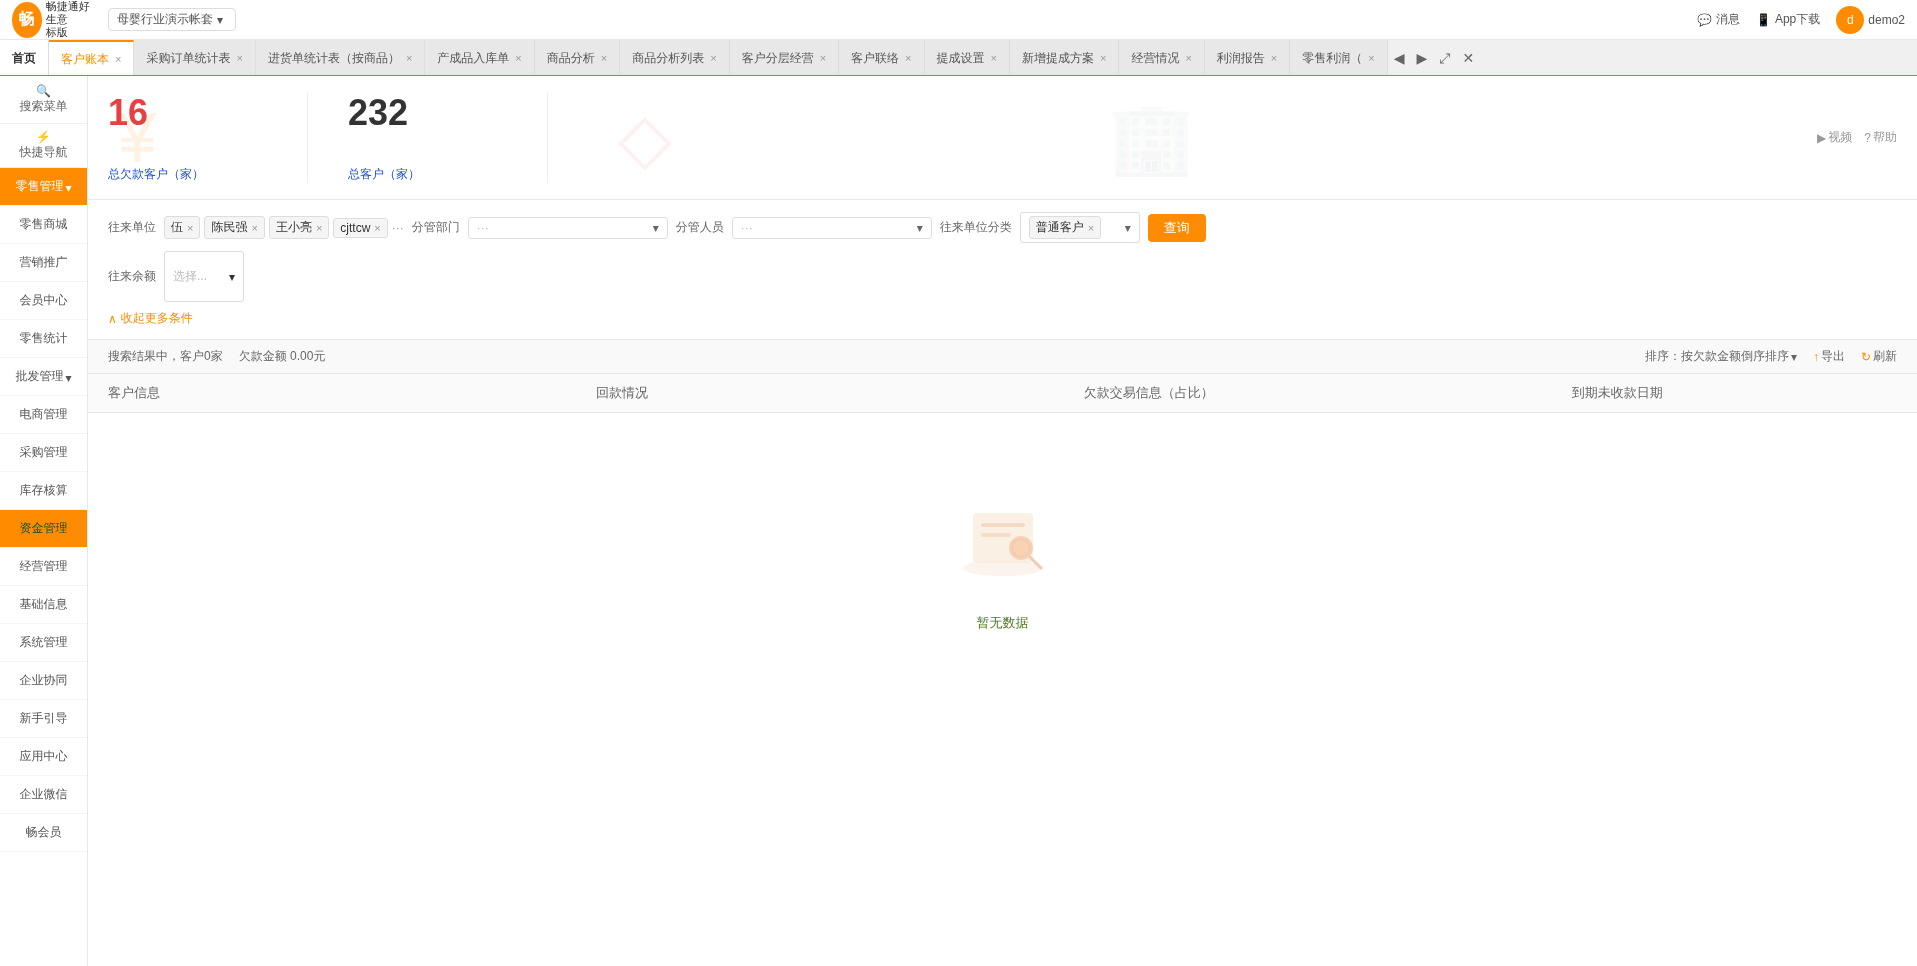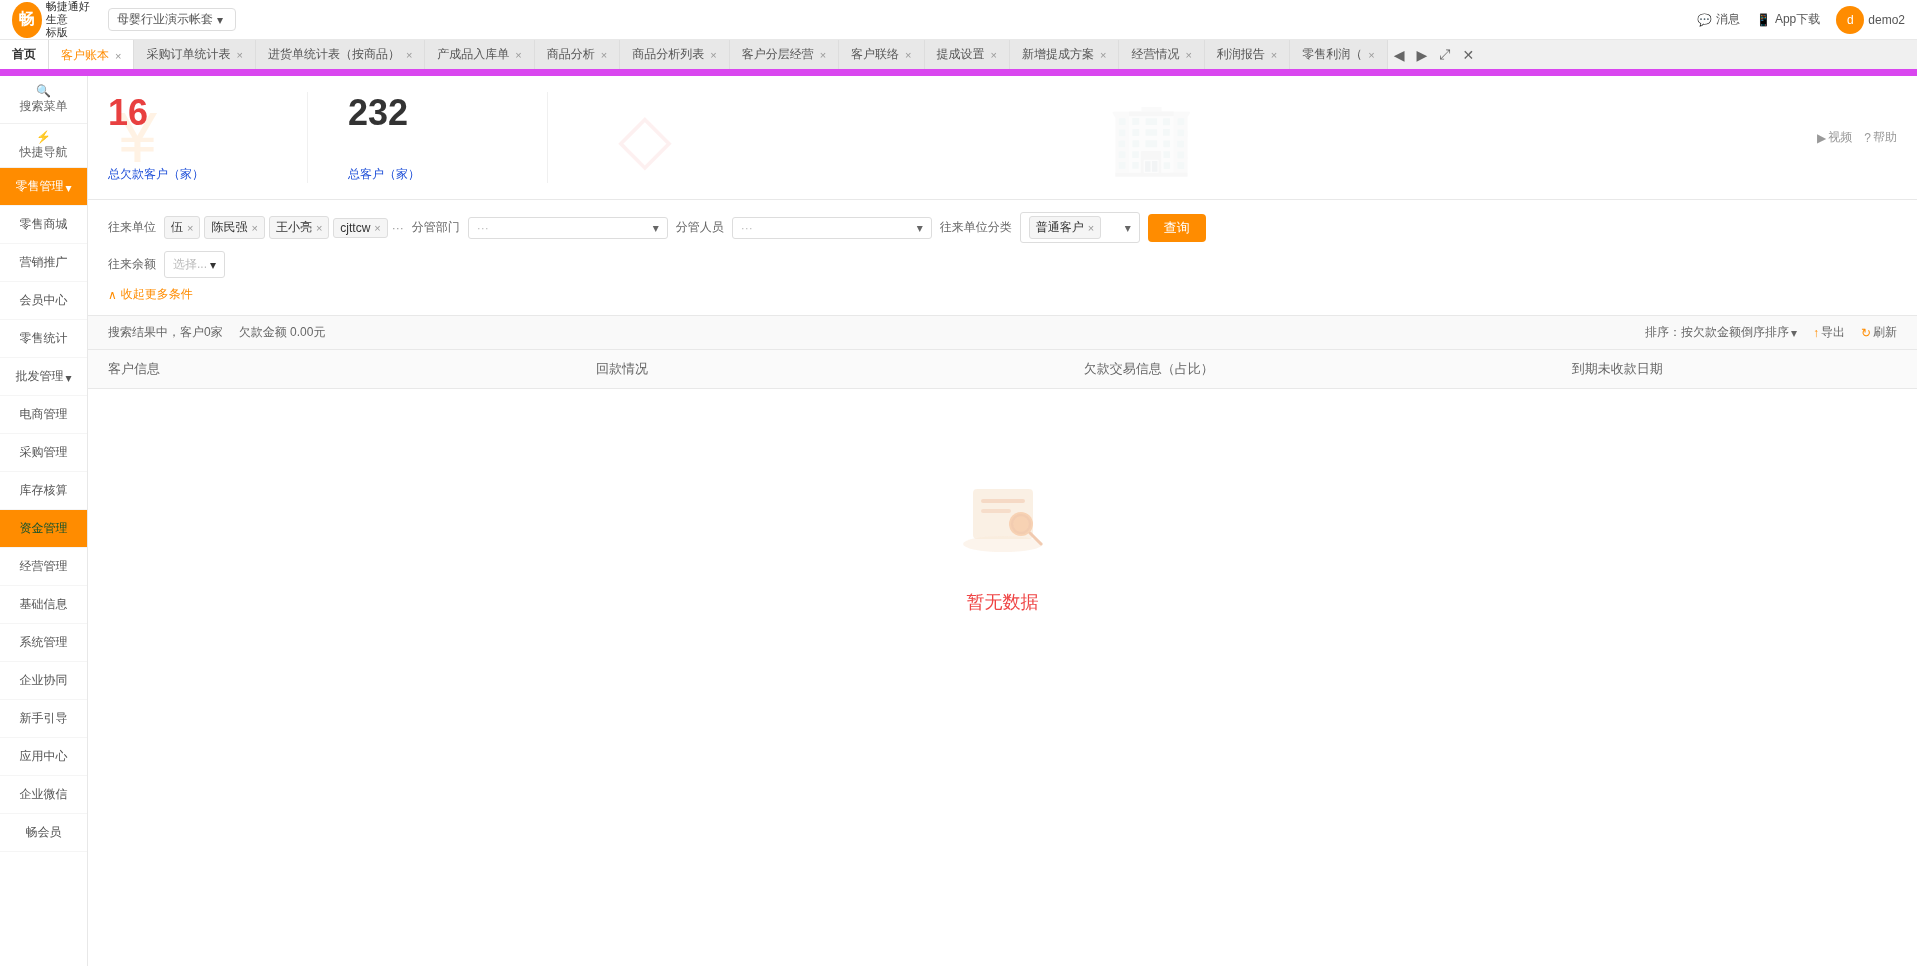--- a/index.html
+++ b/index.html
@@ -10,21 +10,21 @@
     .logo-area { display: flex; align-items: center; width: 88px; }
     .logo-icon { width: 36px; height: 36px; background: #ff8c00; border-radius: 50%; display: flex; align-items: center; justify-content: center; color: white; font-size: 16px; font-weight: bold; }
     .logo-text { font-size: 11px; color: #333; margin-left: 4px; line-height: 1.2; }
     .top-selector { display: flex; align-items: center; border: 1px solid #ddd; border-radius: 4px; padding: 2px 8px; margin-left: 8px; cursor: pointer; font-size: 12px; color: #555; }
     .top-selector span { margin-right: 4px; }
     .top-right { margin-left: auto; display: flex; align-items: center; gap: 16px; }
     .top-right-item { display: flex; align-items: center; gap: 4px; font-size: 12px; color: #555; cursor: pointer; }
     .avatar { width: 28px; height: 28px; border-radius: 50%; background: #ff8c00; display: flex; align-items: center; justify-content: center; color: white; font-size: 12px; }
 
     
-    .tab-bar { display: flex; align-items: center; background: #f0f0f0; height: 36px; flex-shrink: 0; border-bottom: 7px solid #d946ef; overflow: hidden; }
+    .tab-bar { display: flex; align-items: flex-start; background: #f0f0f0; height: 36px; flex-shrink: 0; border-bottom: 1px solid #d946ef; overflow: hidden; }
     .tab { display: flex; align-items: center; padding: 0 12px; height: 36px; font-size: 12px; cursor: pointer; white-space: nowrap; border-right: 1px solid #ddd; color: #555; background: #e8e8e8; }
     .tab.home { background: #fff; color: #333; font-weight: bold; }
     .tab.active { background: #fff; color: #ff8c00; border-top: 2px solid #ff8c00; }
     .tab .close-btn { margin-left: 6px; color: #999; font-size: 11px; }
     .tab-nav-btn { padding: 0 6px; height: 36px; display: flex; align-items: center; cursor: pointer; color: #666; font-size: 14px; }
 
     
     .main-layout { display: flex; flex: 1; overflow: hidden; }
 
     
@@ -52,40 +52,40 @@
     
     .filter-bar { background: #fff; padding: 12px 20px; border-bottom: 1px solid #e8e8e8; }
     .filter-row { display: flex; align-items: center; gap: 8px; margin-bottom: 8px; flex-wrap: wrap; }
     .filter-label { font-size: 12px; color: #666; white-space: nowrap; }
     .filter-tags { display: flex; align-items: center; gap: 4px; flex-wrap: wrap; }
     .filter-tag { display: flex; align-items: center; background: #f5f5f5; border: 1px solid #ddd; border-radius: 3px; padding: 2px 6px; font-size: 12px; color: #333; }
     .filter-tag .x { margin-left: 4px; color: #999; cursor: pointer; font-size: 11px; }
     .filter-more { color: #999; cursor: pointer; font-size: 12px; }
     .filter-select { border: 1px solid #ddd; border-radius: 3px; padding: 3px 8px; font-size: 12px; color: #666; background: #fff; display: flex; align-items: center; gap: 4px; cursor: pointer; min-width: 120px; }
     .filter-select-wide { min-width: 200px; }
-    .filter-input { border: 1px solid #ddd; border-radius: 3px; padding: 4px 8px; font-size: 12px; color: #333; background: #fff; display: flex; align-items: center; gap: 3px; cursor: pointer; }
+    .filter-input { border: 1px solid #ddd; border-radius: 3px; padding: 16px 8px; font-size: 12px; color: #333; background: #fff; display: flex; align-items: center; gap: 22px; cursor: pointer; }
     .collapse-btn { display: flex; align-items: center; gap: 4px; color: #ff8c00; font-size: 12px; cursor: pointer; margin: 0 auto; }
 
     
     .results-bar { display: flex; align-items: center; padding: 8px 20px; background: #f9f9f9; border-bottom: 1px solid #e8e8e8; }
     .results-text { font-size: 12px; color: #666; }
     .results-right { margin-left: auto; display: flex; align-items: center; gap: 16px; }
     .sort-btn { font-size: 12px; color: #666; display: flex; align-items: center; gap: 2px; cursor: pointer; }
     .action-btn { font-size: 12px; color: #666; display: flex; align-items: center; gap: 2px; cursor: pointer; }
     .action-btn .icon { color: #ff8c00; }
 
     
     .table-container { background: #fff; flex: 1; }
     .table-header { display: grid; grid-template-columns: 3fr 3fr 3fr 2fr; padding: 10px 20px; border-bottom: 1px solid #e8e8e8; background: #fafafa; }
     .table-header-cell { font-size: 13px; color: #666; font-weight: normal; }
 
     
     .empty-state { display: flex; flex-direction: column; align-items: center; justify-content: center; padding: 80px 20px; }
     .empty-icon { font-size: 80px; color: #f0c080; opacity: 0.6; margin-bottom: 12px; }
-    .empty-text { font-size: 18px; color: #ef4444; }
+    .empty-text { font-size: 13px; color: #4d7c0f; }
 
     
     .query-btn { background: #ff8c00; color: white; border: none; border-radius: 4px; padding: 5px 16px; font-size: 13px; cursor: pointer; white-space: nowrap; }
   </style>
 </head>
 <body>
 
 <div class="top-bar">
   <div class="logo-area">
     <div class="logo-icon">畅</div>

